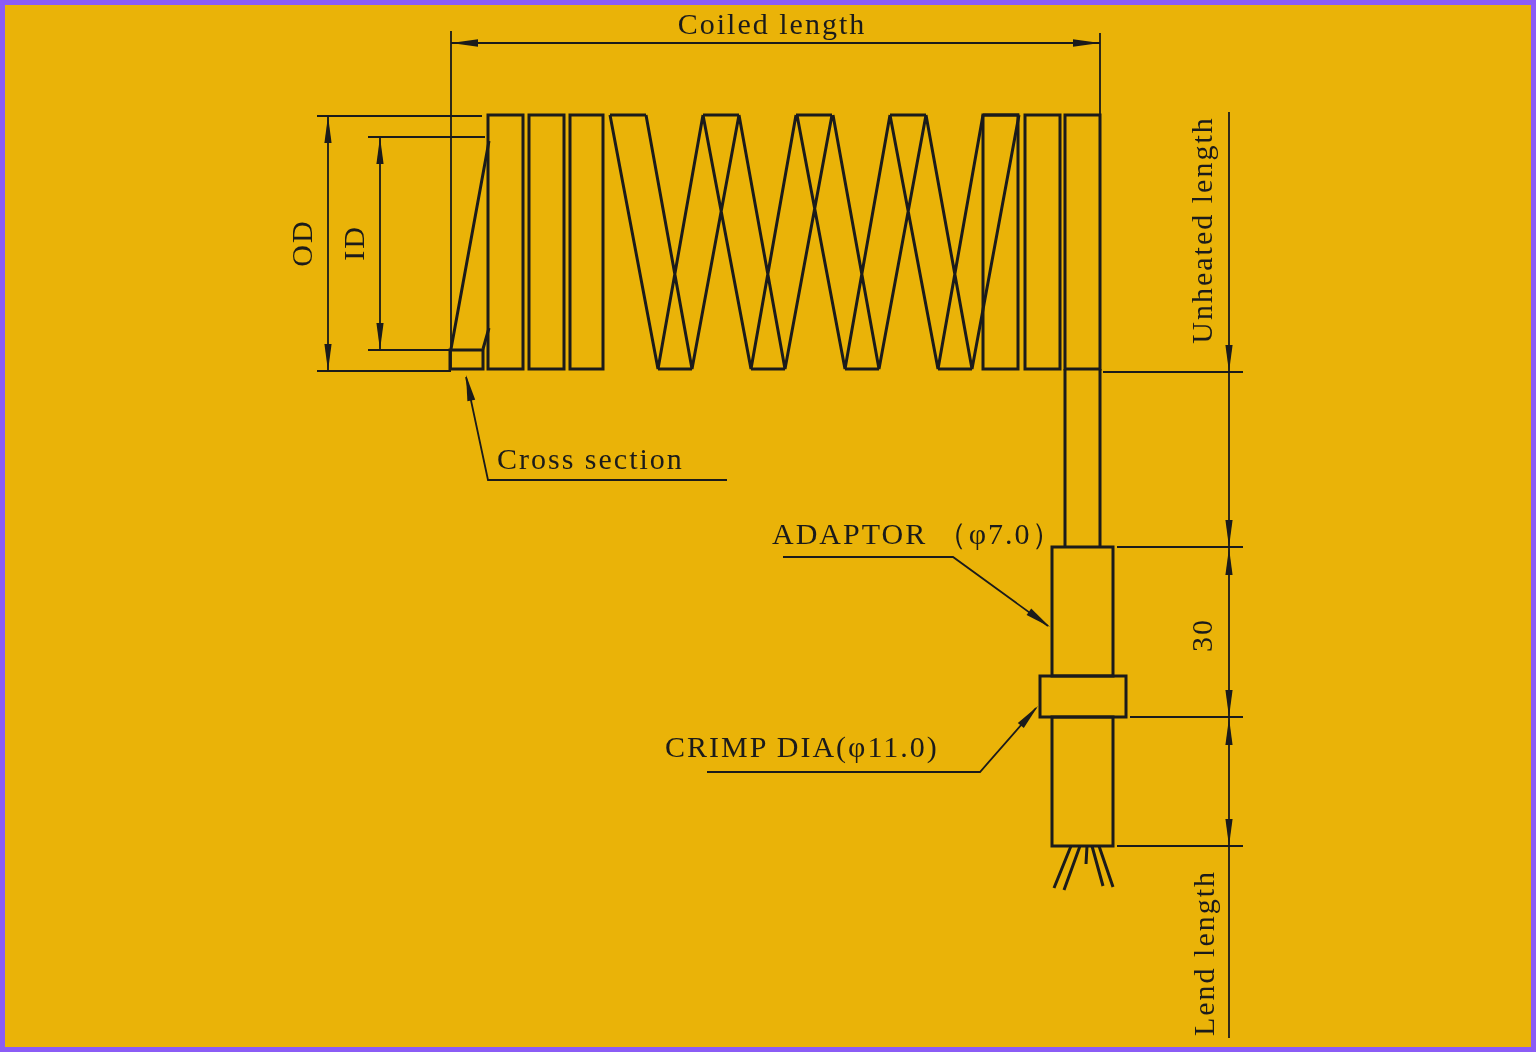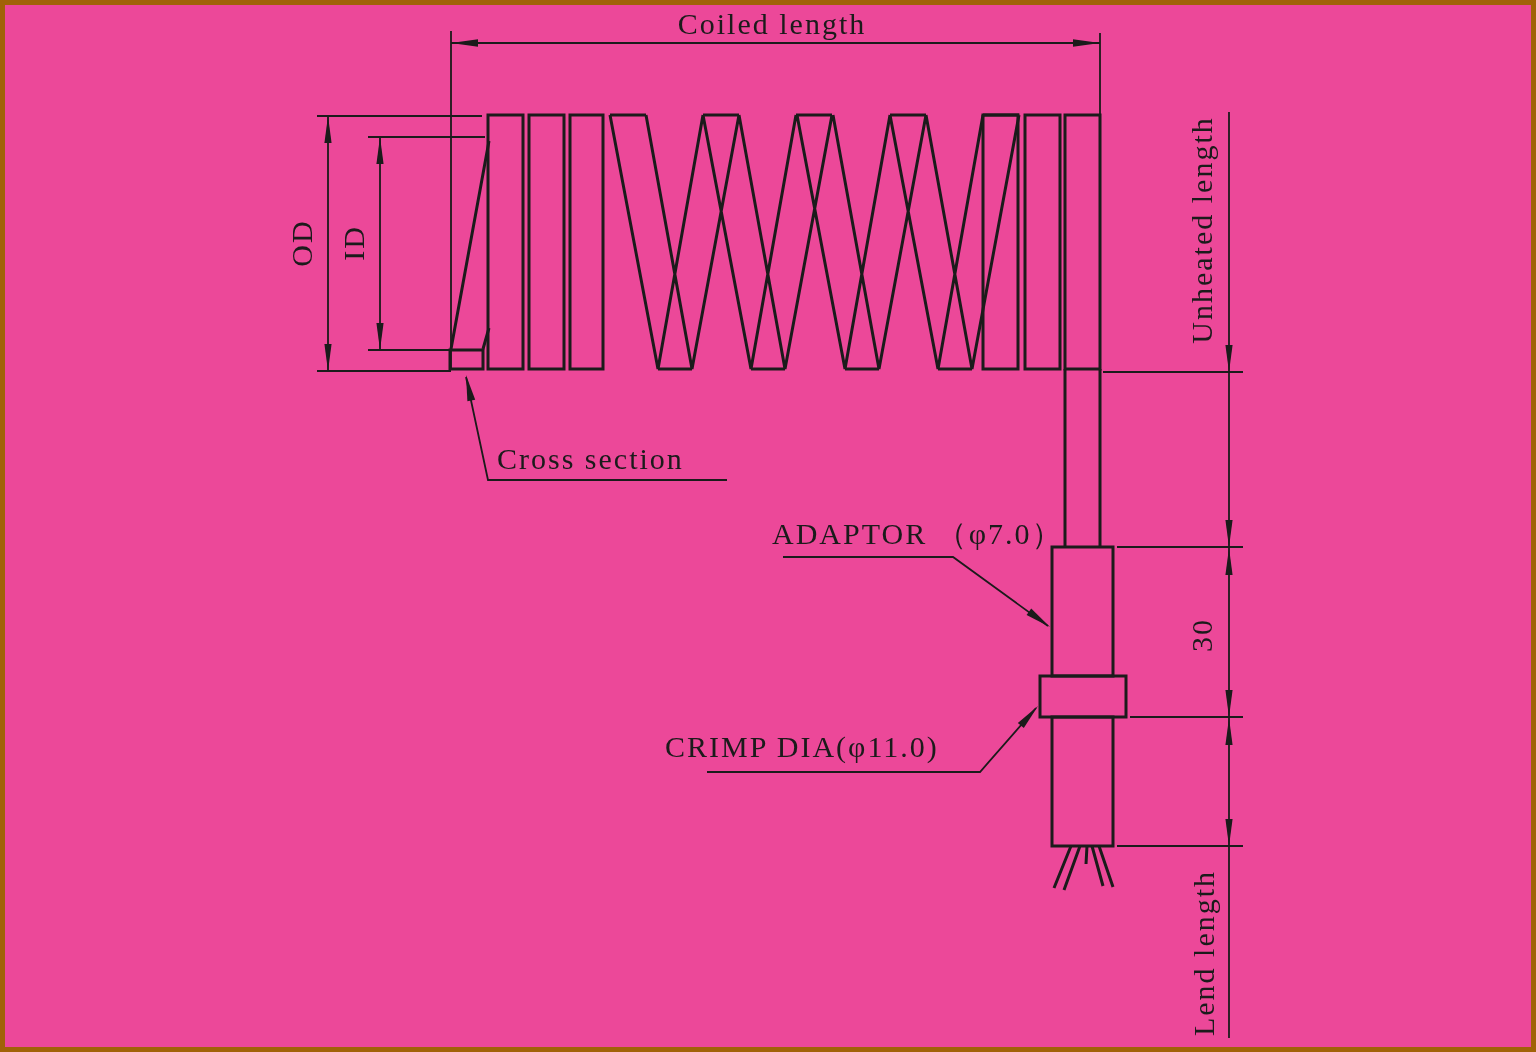--- a/index.html
+++ b/index.html
@@ -1,20 +1,20 @@
 <!DOCTYPE html>
 <html><head>
 <meta charset="utf-8">
 <style>
   html,body { margin:0; padding:0; background:#fff; }
   .page {
     position:relative;
     width:1526px; height:1042px;
-    border:5px solid #a16207;
-    background:#ec4899;
+    border:5px solid #8b5cf6;
+    background:#eab308;
     font-family:"Liberation Serif","DejaVu Serif",serif;
     overflow:hidden;
   }
   svg { display:block; }
   .obj   { stroke:#1b1b1b; stroke-width:3;   fill:none; }
   .thin  { stroke:#1b1b1b; stroke-width:1.8; fill:none; }
   .arr   { fill:#1b1b1b; stroke:none; }
   text   { fill:#1b1b1b; font-family:"Liberation Serif","DejaVu Serif",serif;
            font-size:30px; letter-spacing:2px; }
 </style>

